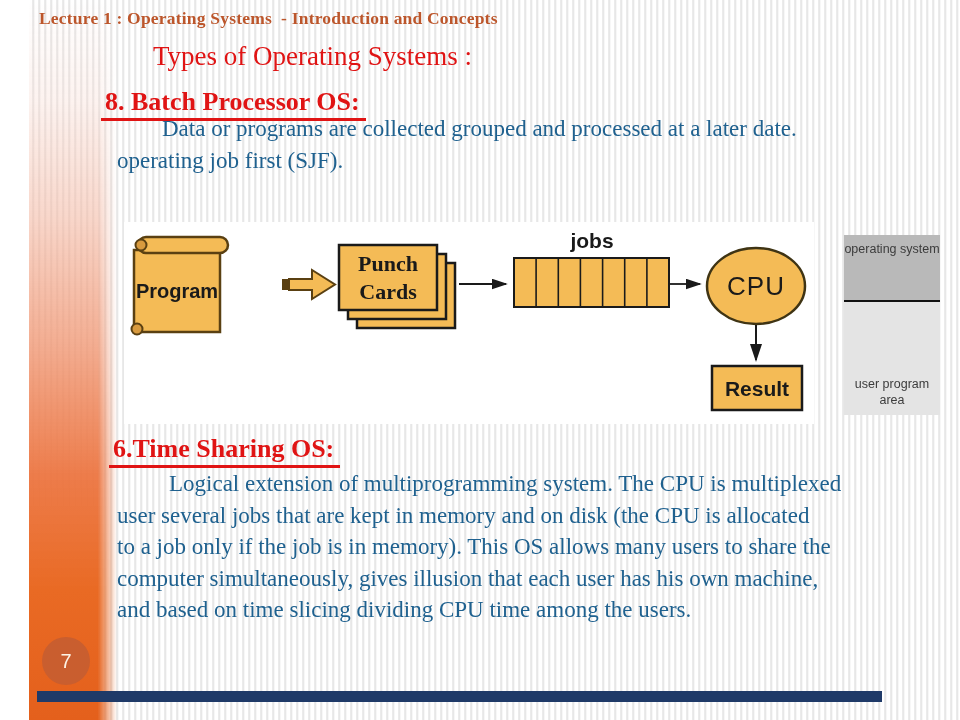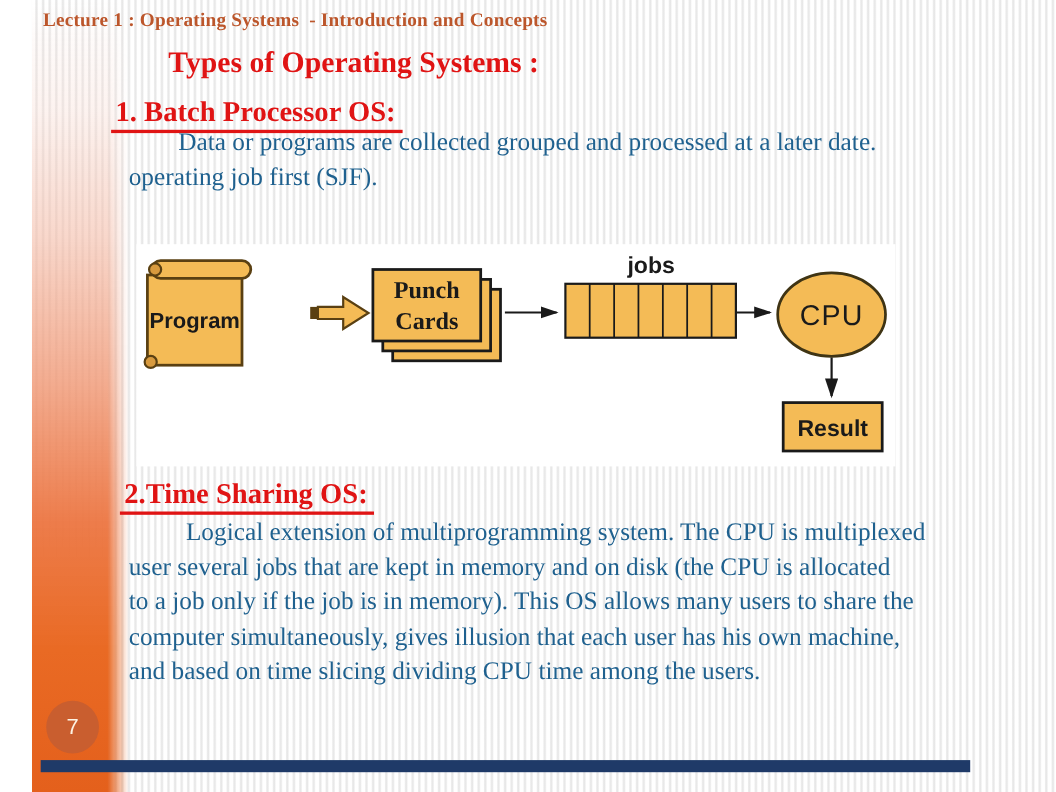--- a/index.html
+++ b/index.html
@@ -27,21 +27,21 @@
     -webkit-mask-image:linear-gradient(to right,#000 78%,transparent 100%);
     mask-image:linear-gradient(to right,#000 78%,transparent 100%);
   }
   .hdr{
     position:absolute;left:10px;top:8px;
     font-size:17.5px;font-weight:bold;color:#bc562b;
     letter-spacing:.2px;white-space:pre;
   }
   .title{
     position:absolute;left:88px;top:41px;
-    font-size:27px;font-weight:bold;color:#e01414;white-space:pre;padding-left:36px;
+    font-size:27px;font-weight:normal;color:#e01414;white-space:pre;padding-left:36px;
   }
   .sec-head{
     position:absolute;
     font-size:26px;font-weight:bold;color:#e01414;
     border-bottom:3px solid #e01414;
     padding:0 6px 1px 4px;white-space:pre;
   }
   .h-batch{left:72px;top:87px;}
   .h-time{left:80px;top:434px;}
   .para{
@@ -89,21 +89,21 @@
 <body>
 
 <div class="slide">
 
   <div class="left-gradient"></div>
 
   <div class="hdr">Lecture 1 : Operating Systems  - Introduction and Concepts</div>
 
   <div class="title">Types of Operating Systems :</div>
 
-  <div class="sec-head h-batch">1. Batch Processor OS:</div>
+  <div class="sec-head h-batch">8. Batch Processor OS:</div>
 
   <div class="para p-batch">
     <div class="line indent1">Data or programs are collected grouped and processed at a later date.</div>
     <div class="line">operating job first (SJF).</div>
   </div>
 
   <div class="diagram-panel">
     <svg width="690" height="202" viewBox="0 0 690 202">
       <defs>
         <marker id="arrw" markerWidth="10" markerHeight="10" refX="8" refY="3" orient="auto" markerUnits="strokeWidth">
@@ -155,22 +155,28 @@
 
       <line x1="632" y1="103" x2="632" y2="138" stroke="#1a1a1a" stroke-width="2" marker-end="url(#arrw)"></line>
 
       <g>
         <rect x="588" y="144" width="90" height="44" fill="#f4bb56" stroke="#1a1a1a" stroke-width="2.5"></rect>
         <text x="633" y="174" text-anchor="middle" class="dg-sans" font-size="21" font-weight="bold" fill="#1a1a1a">Result</text>
       </g>
     </svg>
   </div>
 
+  <div class="memory">
+    <div class="os">operating system</div>
+    <div class="user">
+      <span>user program area</span>
+    </div>
+  </div>
 
-  <div class="sec-head h-time">2.Time Sharing OS:</div>
+  <div class="sec-head h-time">6.Time Sharing OS:</div>
 
   <div class="para p-time">
     <div class="line indent2">Logical extension of multiprogramming system. The CPU is multiplexed</div>
     <div class="line">user several jobs that are kept in memory and on disk (the CPU is allocated</div>
     <div class="line">to a job only if the job is in memory). This OS allows many users to share the</div>
     <div class="line">computer simultaneously, gives illusion that each user has his own machine,</div>
     <div class="line">and based on time slicing dividing CPU time among the users.</div>
   </div>
 
   <div class="page-circle">

